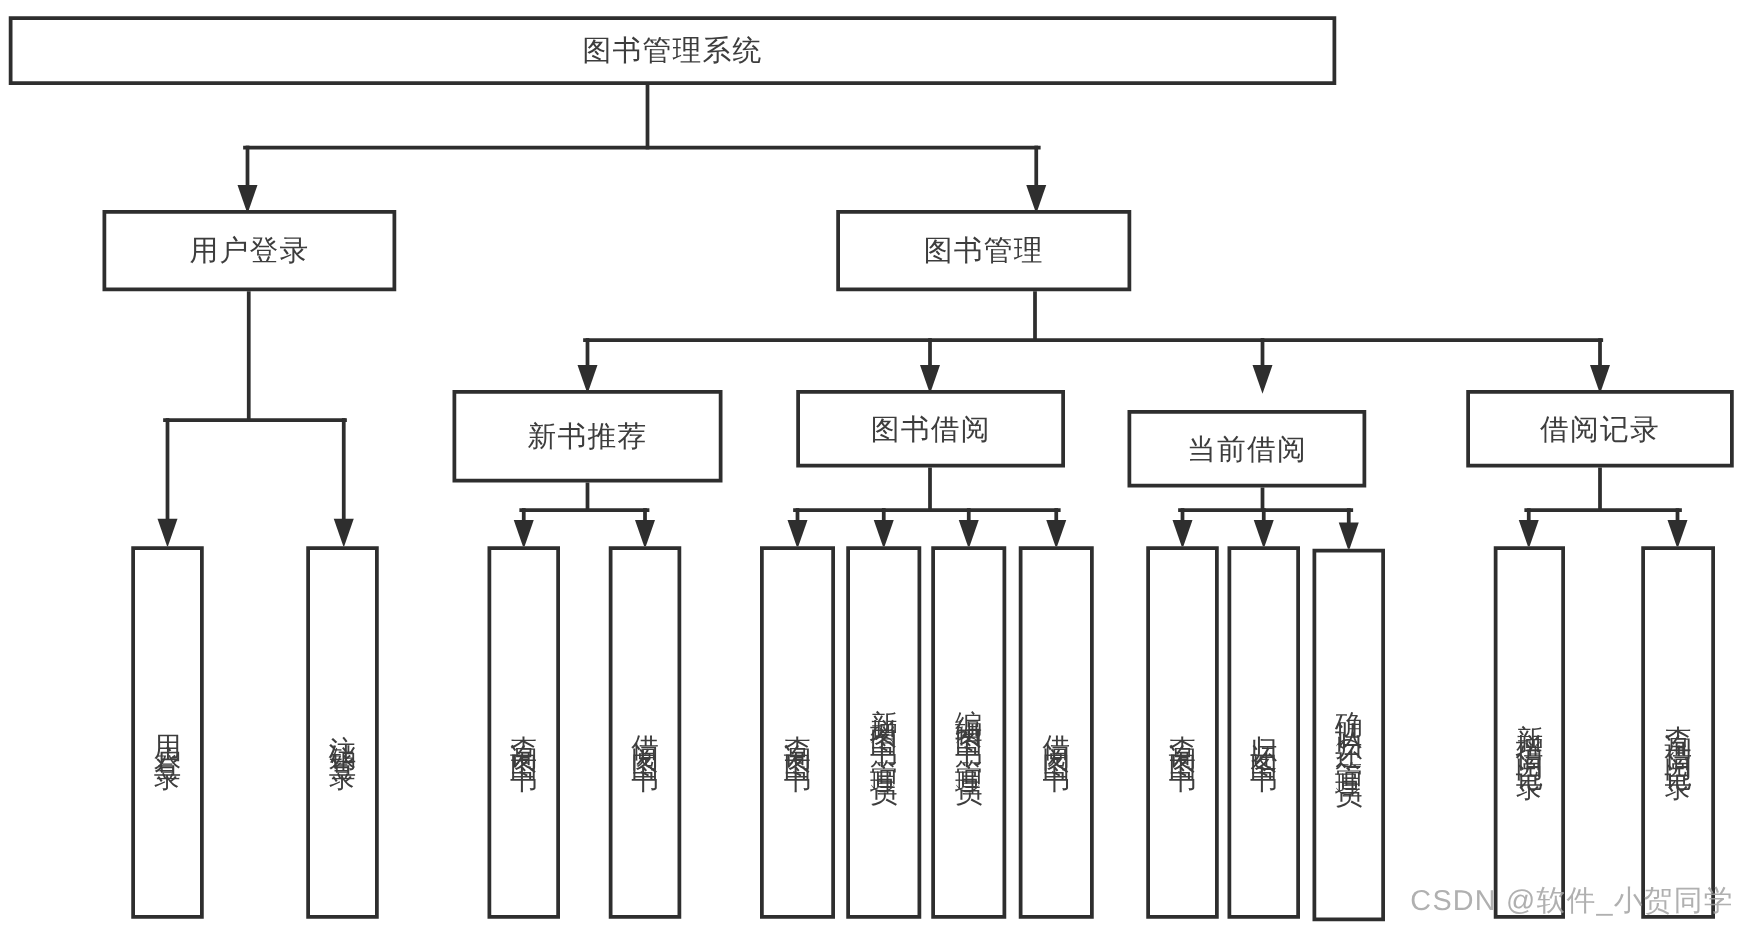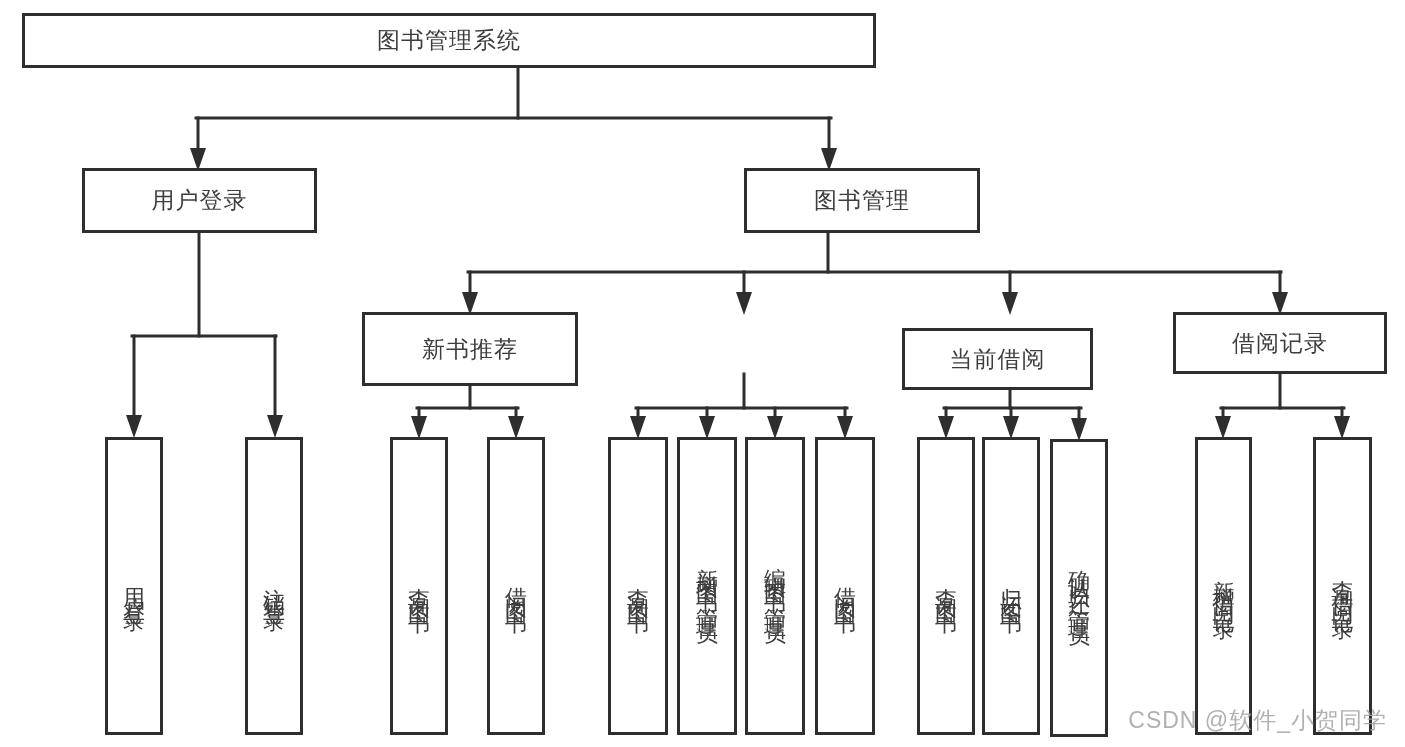--- a/index.html
+++ b/index.html
@@ -123,26 +123,27 @@
       <polygon points="767,416 783,416 775,439"></polygon>
       <polygon points="837,416 853,416 845,439"></polygon>
       <polygon points="938,416 954,416 946,439"></polygon>
       <polygon points="1003,416 1019,416 1011,439"></polygon>
       <polygon points="1071,418 1087,418 1079,441"></polygon>
       <polygon points="1215,416 1231,416 1223,439"></polygon>
       <polygon points="1334,416 1350,416 1342,439"></polygon>
     </g>
   </svg>
 
-  <div class="node hnode" style="left:22px;top:13px;width:854px;height:55px;">图书管理系统</div>
+  <div class="node hnode" style="left:7px;top:13px;width:1062px;height:55px;">图书管理系统</div>
 
   <div class="node hnode" style="left:82px;top:168px;width:235px;height:65px;">用户登录</div>
-  <div class="node hnode" style="left:744px;top:168px;width:236px;height:65px;">图书管理</div>
+  <div class="node hnode" style="left:669px;top:168px;width:236px;height:65px;">图书管理</div>
 
   <div class="node hnode" style="left:362px;top:312px;width:216px;height:74px;">新书推荐</div>
+  <div class="node hnode" style="left:637px;top:312px;width:215px;height:62px;">图书借阅</div>
   <div class="node hnode" style="left:902px;top:328px;width:191px;height:62px;">当前借阅</div>
   <div class="node hnode" style="left:1173px;top:312px;width:214px;height:62px;">借阅记录</div>
 
   <div class="node vnode" style="left:105px;top:437px;width:58px;height:298px;">
     <span class="vtext">用户登录</span>
   </div>
   <div class="node vnode" style="left:245px;top:437px;width:58px;height:298px;">
     <span class="vtext">注销登录</span>
   </div>
 

